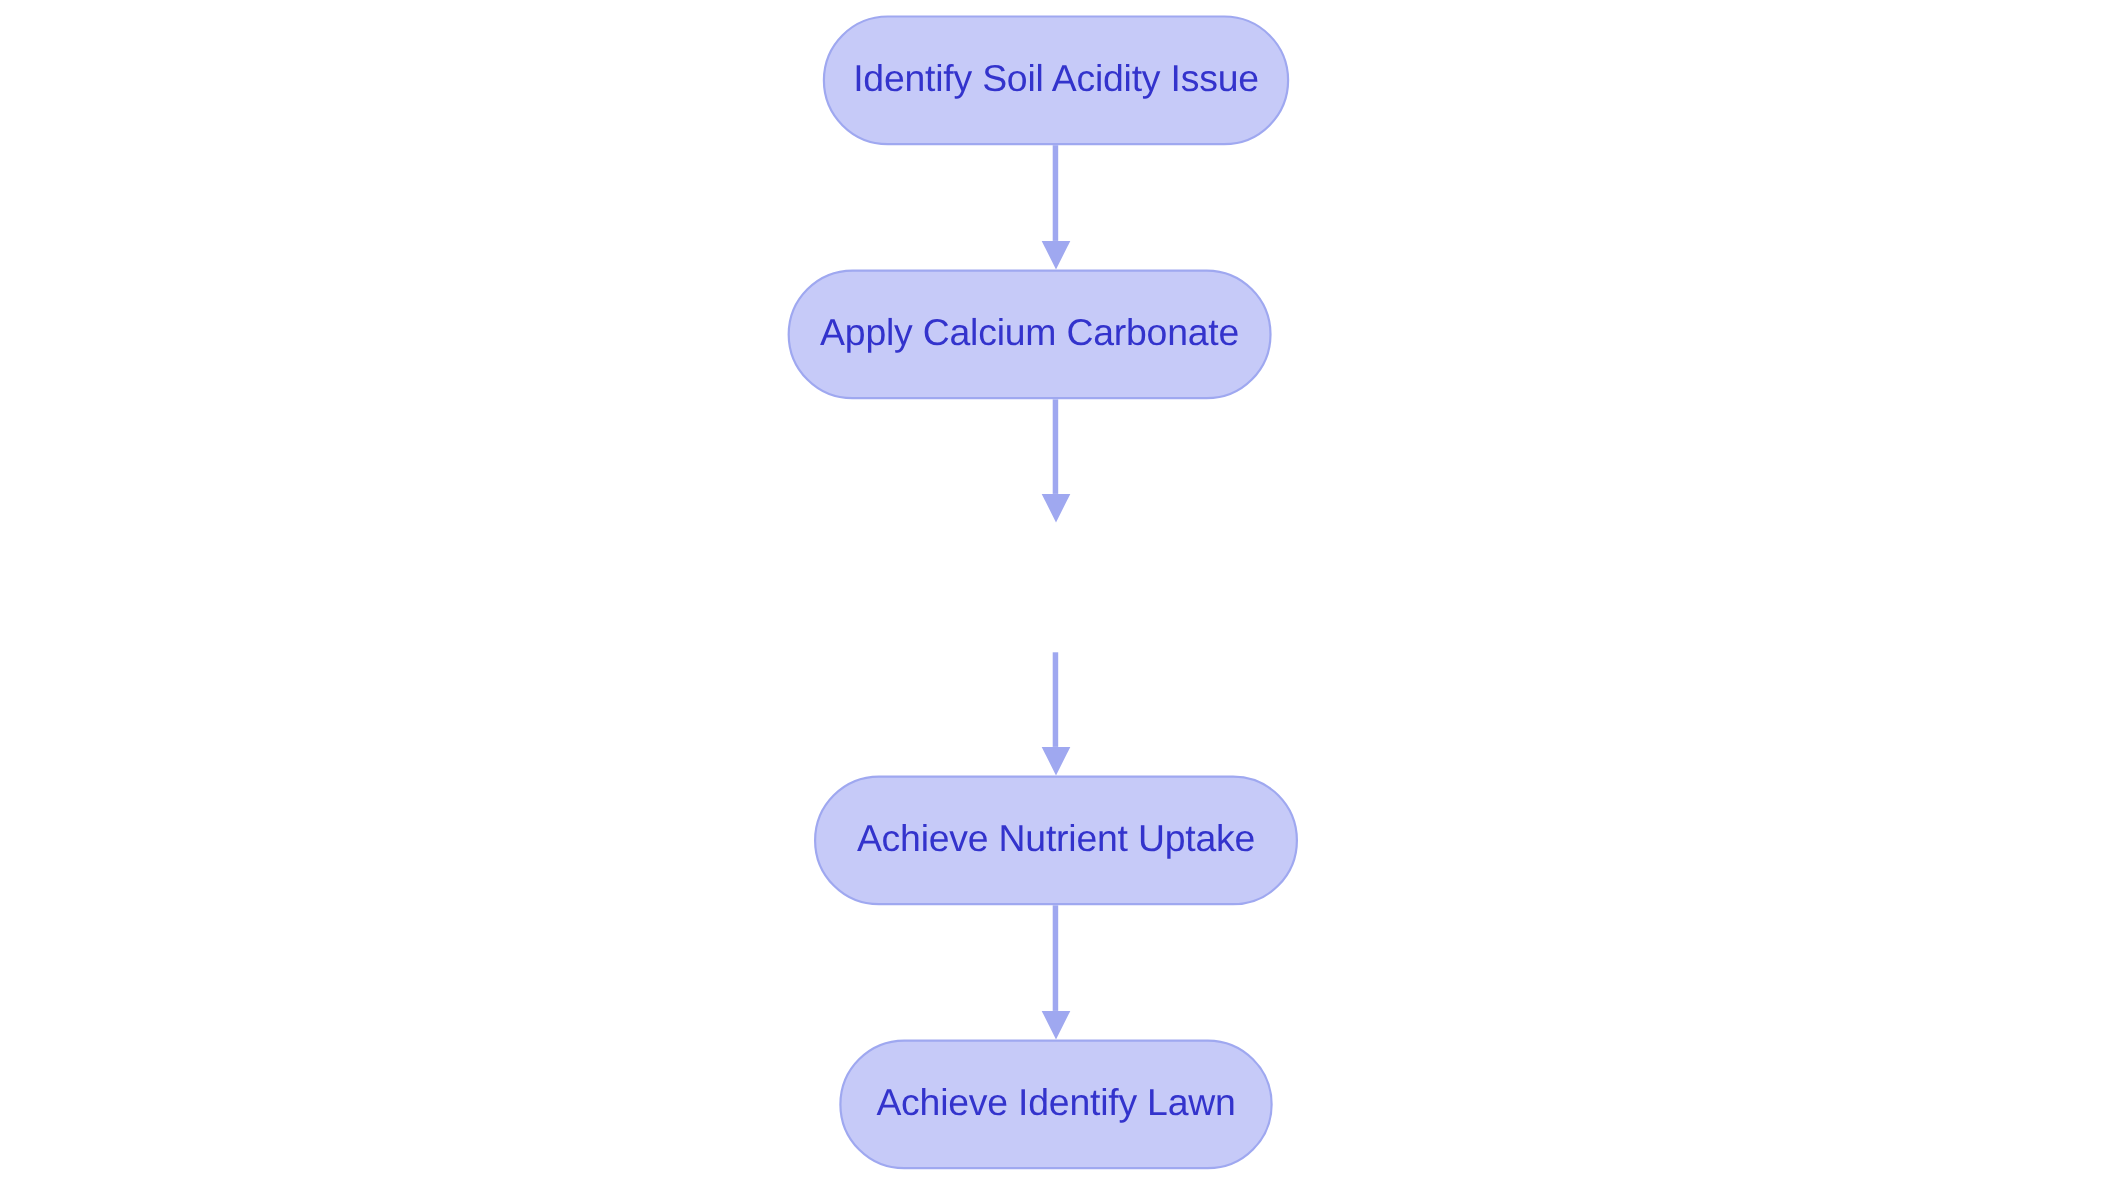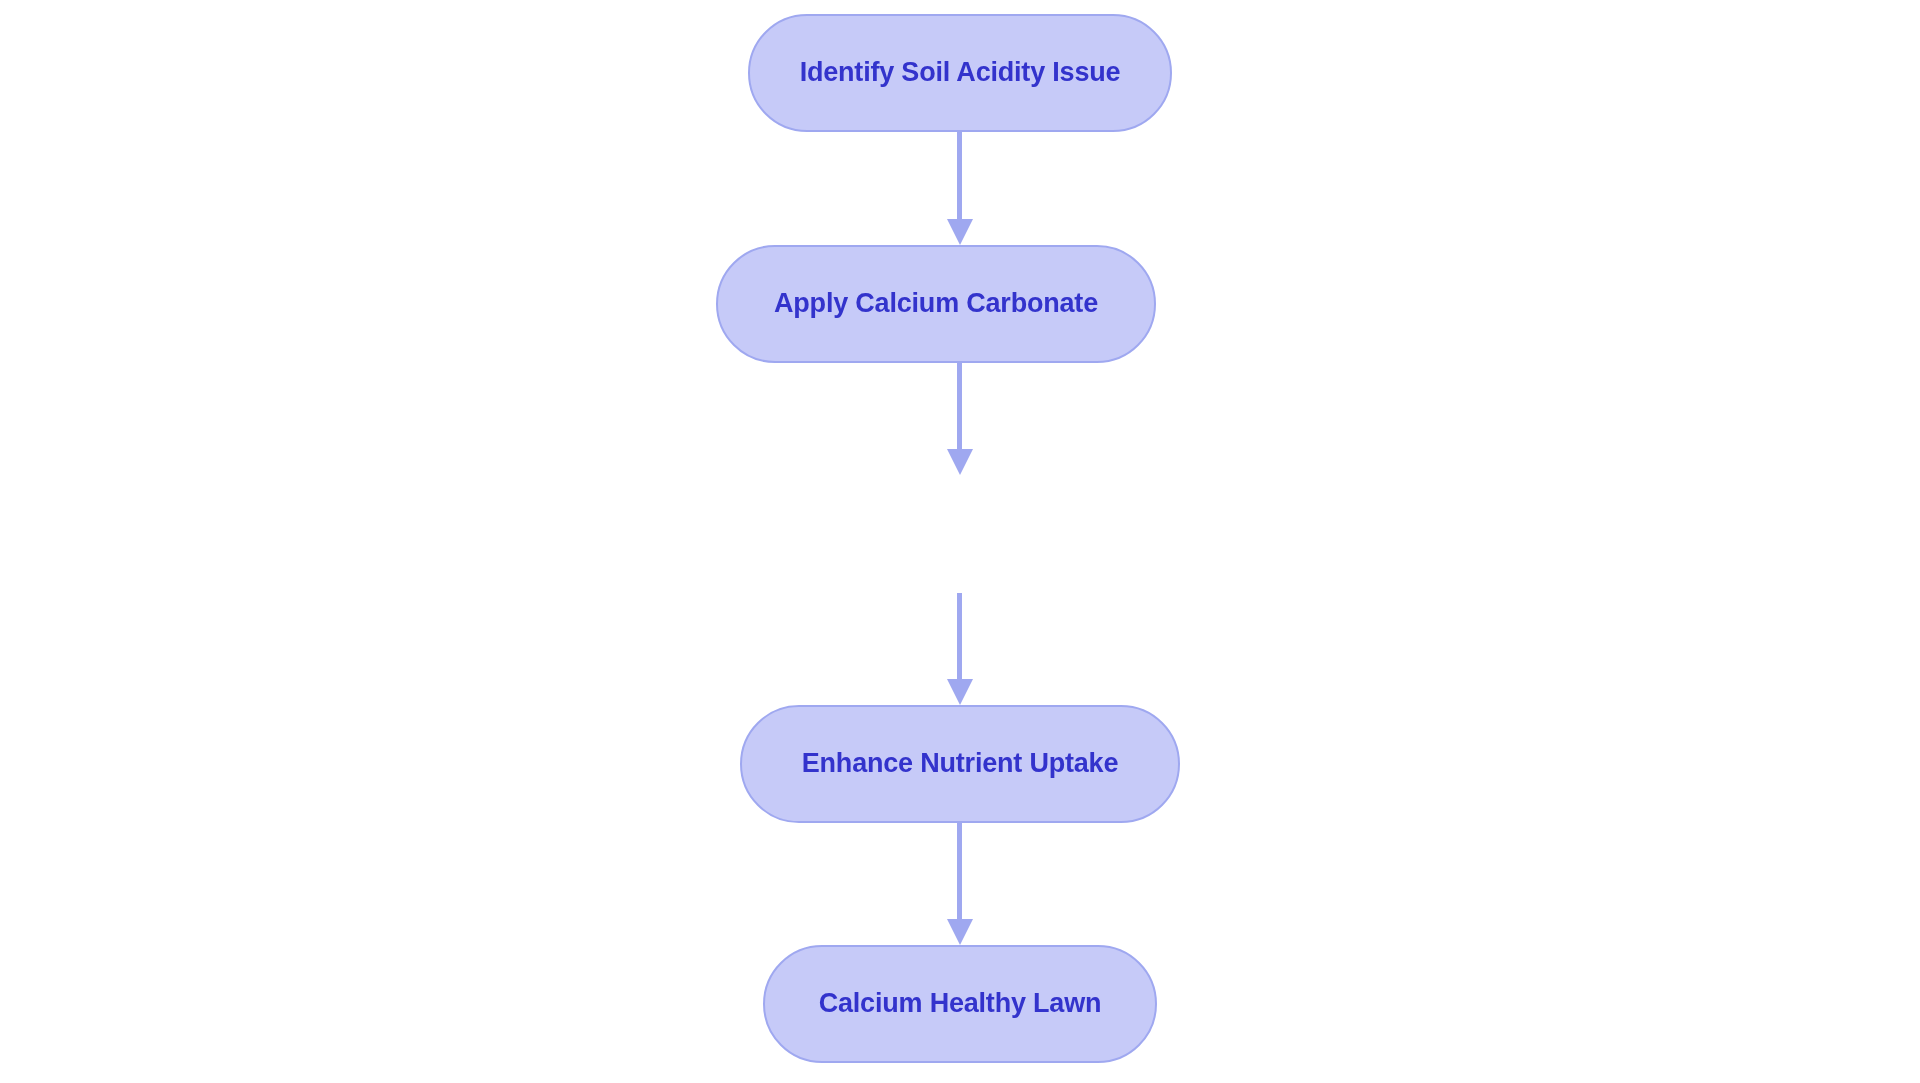--- a/index.html
+++ b/index.html
@@ -40,22 +40,22 @@
     background: #c6caf8;
     border: 2px solid #9fa8f0;
     display: flex;
     align-items: center;
     justify-content: center;
     text-align: center;
   }
 
   .flow-node-label {
     font-family: "Liberation Sans", sans-serif;
-    font-size: 27px;
-    font-weight: 700;
+    font-size: 34px;
+    font-weight: 400;
     color: #3333cc;
     letter-spacing: -0.2px;
     line-height: 1.1;
     white-space: nowrap;
     user-select: none;
   }
 
   .node-1 { left: 748px; top: 14px;  width: 424px; }
   .node-2 { left: 716px; top: 245px; width: 440px; }
   .node-3 { left: 795px; top: 475px; width: 330px; }
@@ -122,26 +122,26 @@
       <div class="conn-head"></div>
     </div>
 
 
     <div class="connector conn-3">
       <div class="conn-line"></div>
       <div class="conn-head"></div>
     </div>
 
     <div class="flow-node node-4">
-      <span class="flow-node-label">Enhance Nutrient Uptake</span>
+      <span class="flow-node-label">Achieve Nutrient Uptake</span>
     </div>
 
     <div class="connector conn-4">
       <div class="conn-line"></div>
       <div class="conn-head"></div>
     </div>
 
     <div class="flow-node node-5">
-      <span class="flow-node-label">Calcium Healthy Lawn</span>
+      <span class="flow-node-label">Achieve Identify Lawn</span>
     </div>
 
   </div>
 </div>
 
 </body></html>

